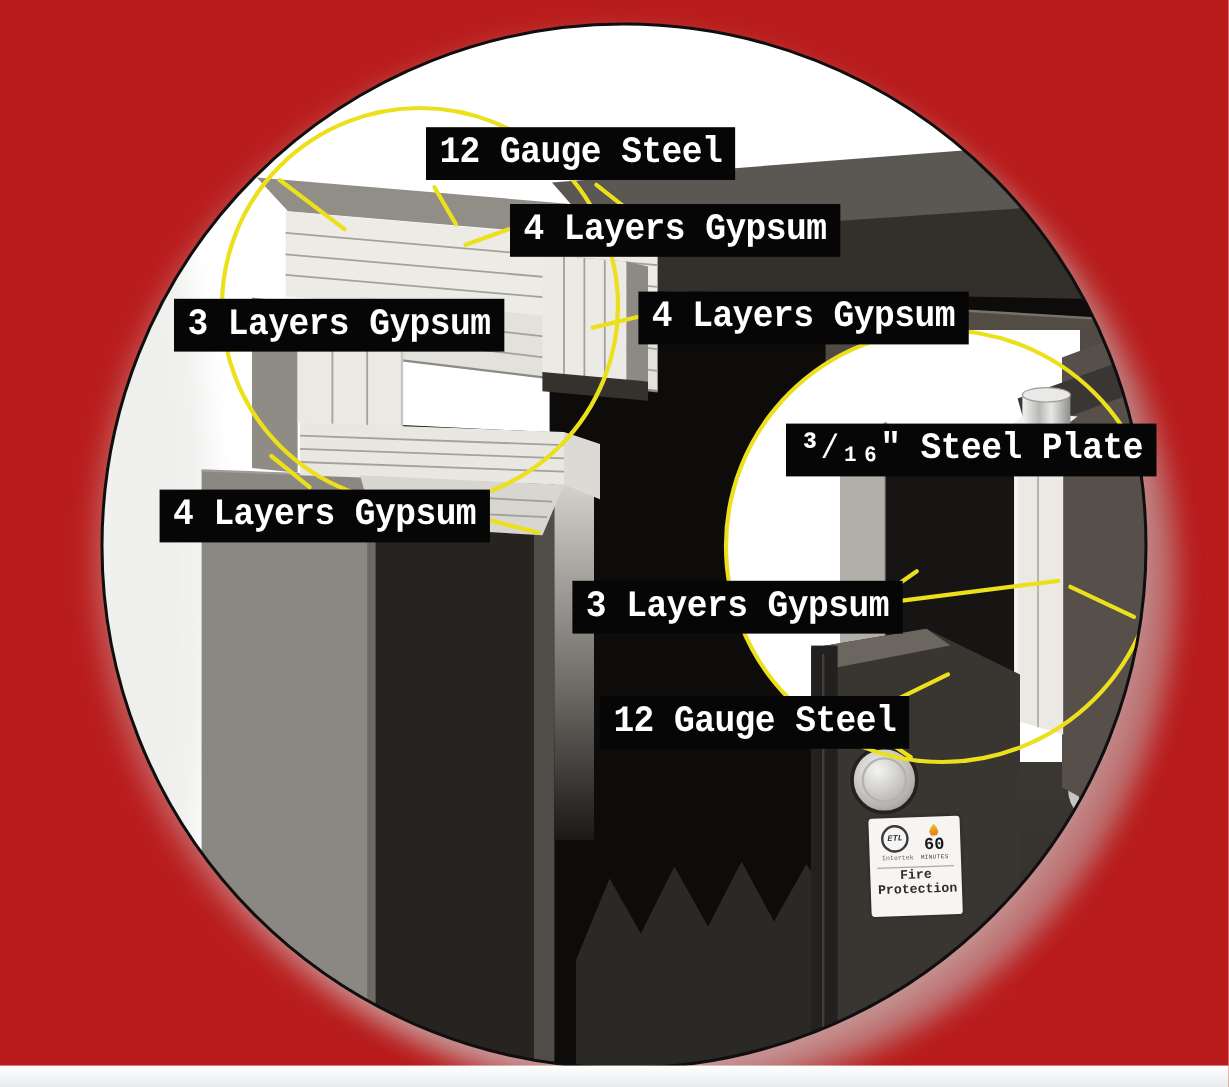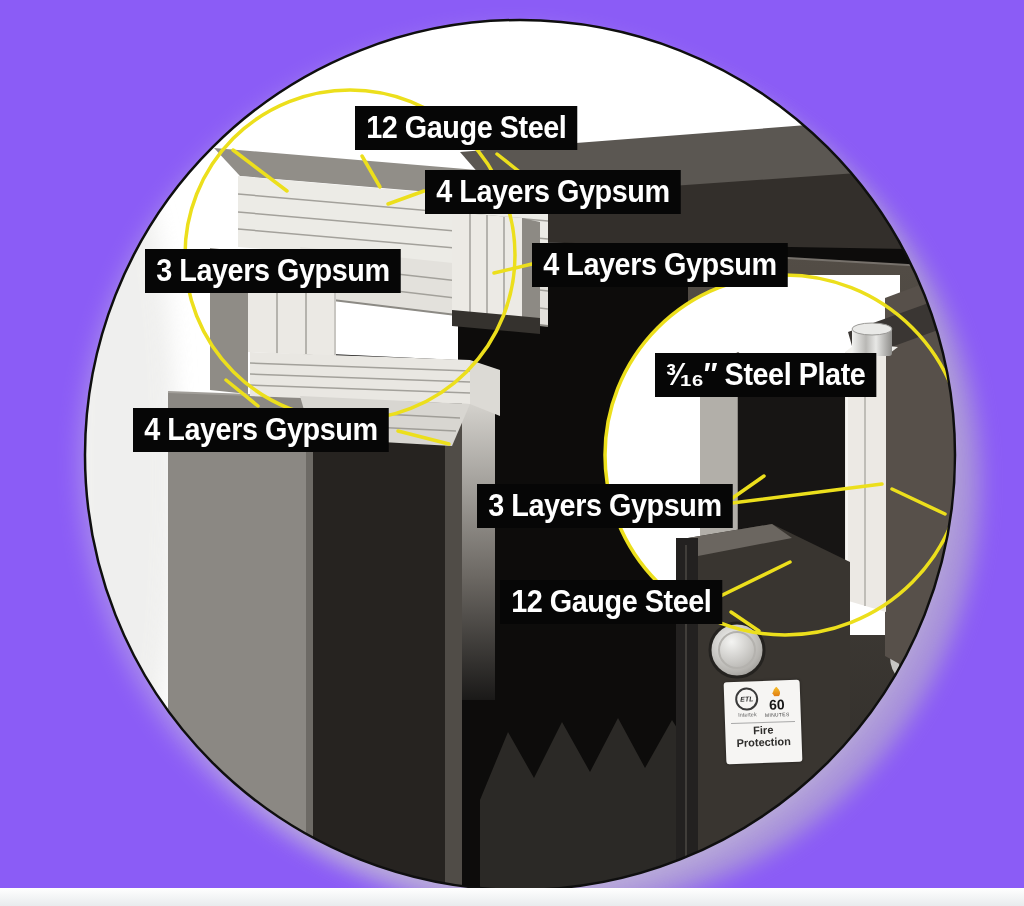--- a/index.html
+++ b/index.html
@@ -1,18 +1,18 @@
 <!DOCTYPE html>
 <html><head>
 <meta charset="utf-8">
 <style>
   html,body{margin:0;padding:0;background:#ffffff;}
   .stage{
-    position:relative;width:1024px;height:906px;overflow:hidden;background:#8b5cf6;
-    font-family:Liberation Sans, sans-serif;
+    position:relative;width:1024px;height:906px;overflow:hidden;background:#b91c1c;
+    font-family:Liberation Mono, monospace;
   }
   .stage svg{position:absolute;left:0;top:0;}
   .label{
     position:absolute;background:#060606;color:#ffffff;white-space:nowrap;
     font-weight:700;font-size:31px;letter-spacing:-0.5px;height:44px;line-height:44px;
     padding:0 12px;transform:scaleX(0.93);transform-origin:left center;z-index:5;
   }
   .lbl1{left:355px;top:106px;}
   .lbl2{left:425px;top:170px;}
   .lbl3{left:145px;top:249px;}

